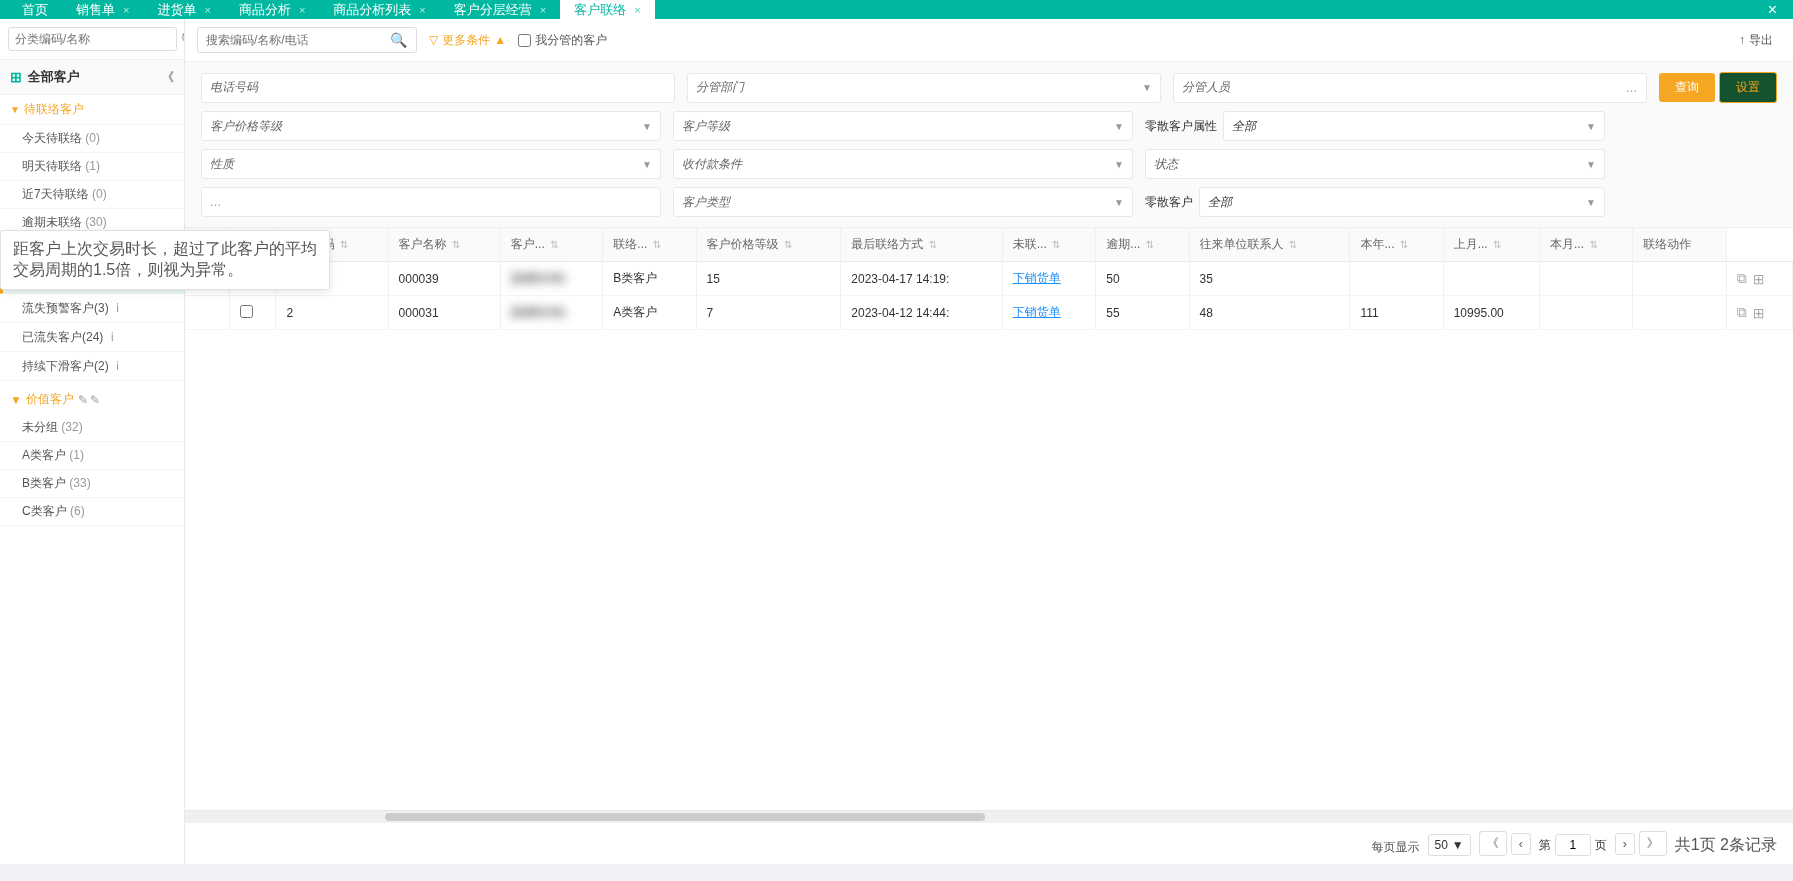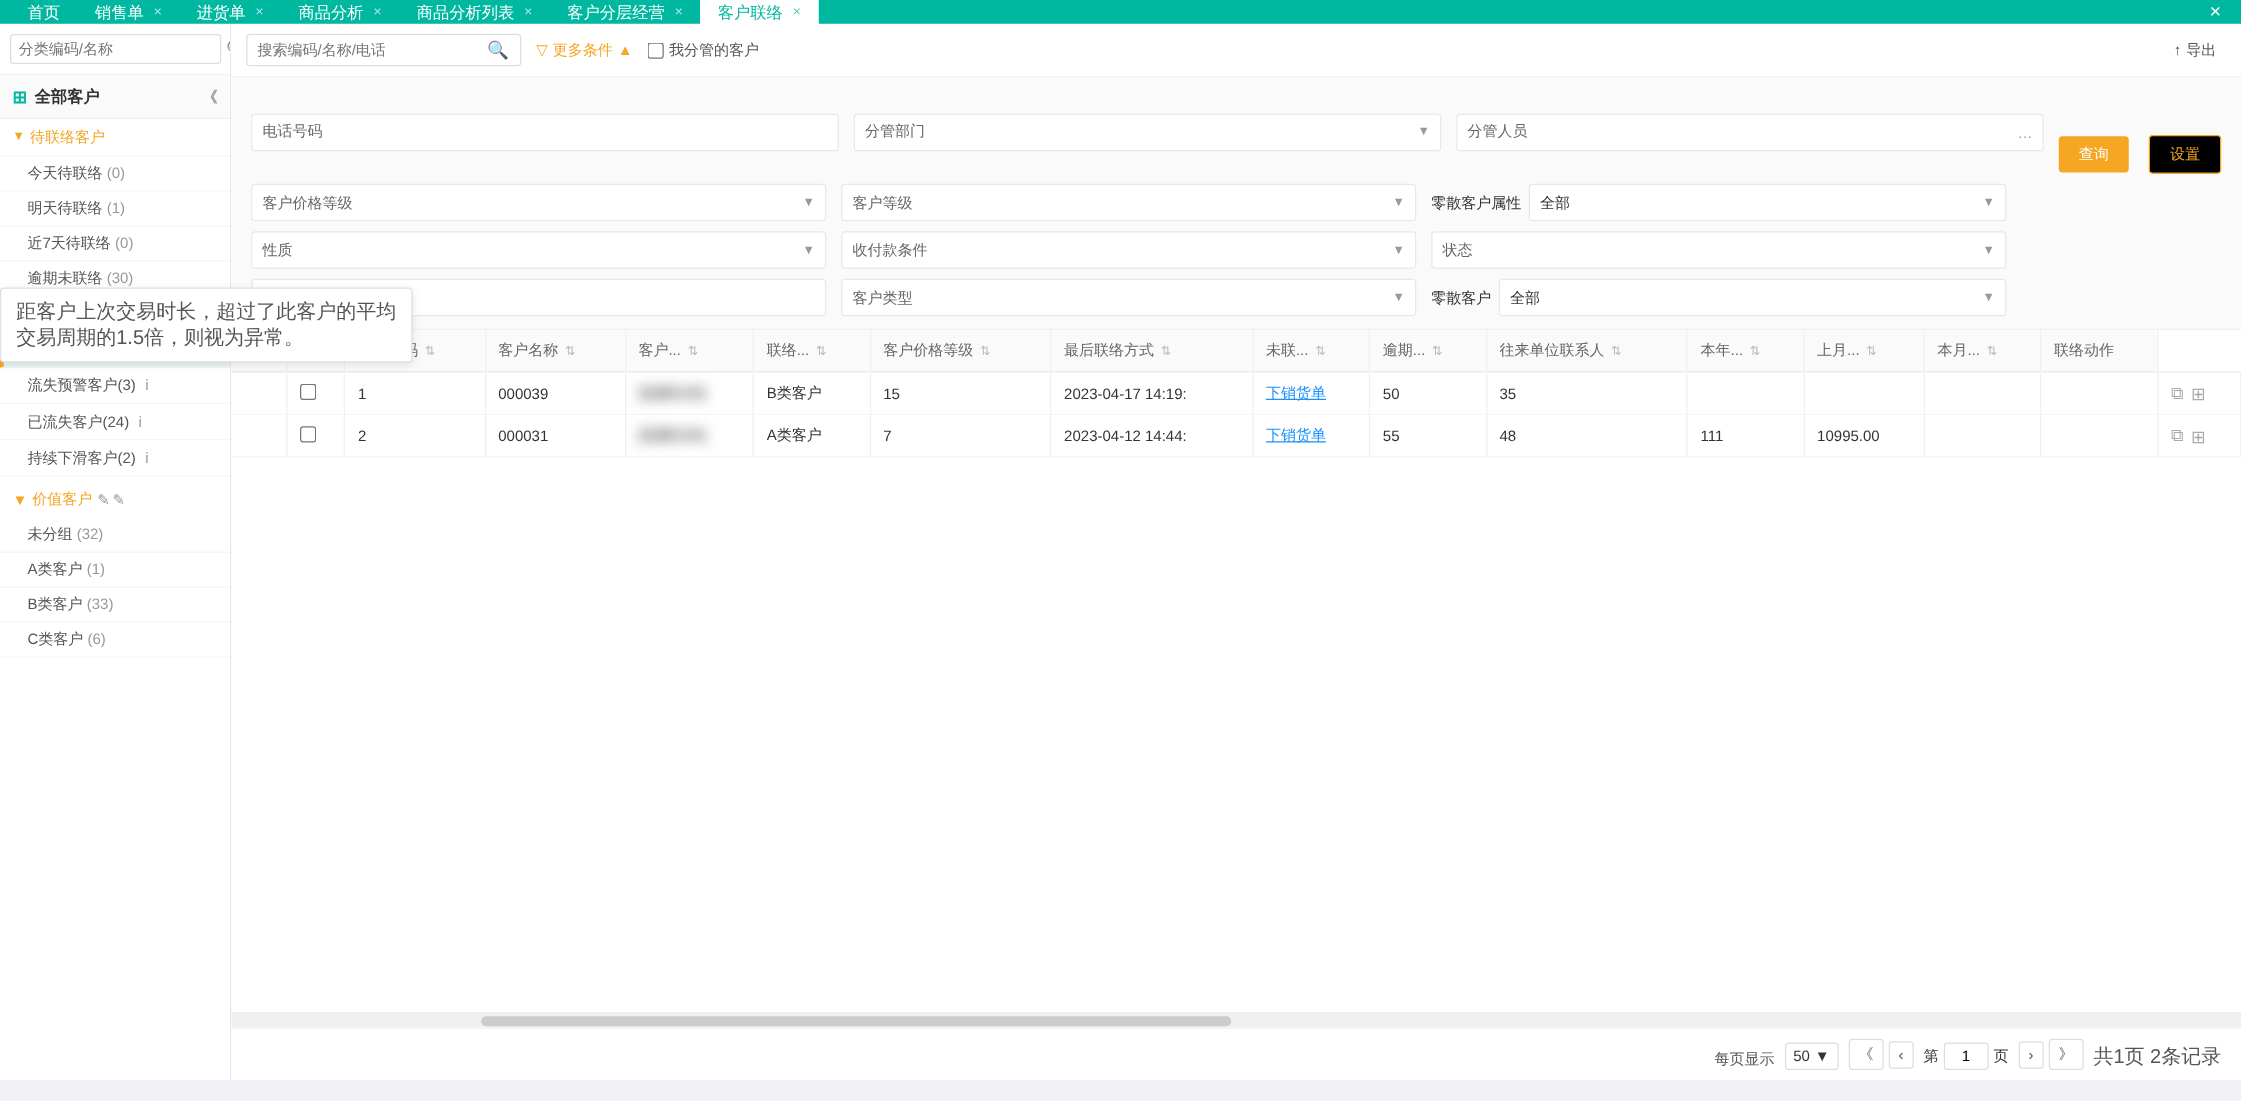--- a/index.html
+++ b/index.html
@@ -100,31 +100,31 @@
     .advanced-filter {
       padding: 10px 16px; background: #fafafa; border-bottom: 1px solid #f0f0f0;
     }
     .filter-row {
       display: grid; grid-template-columns: 1fr 1fr 1fr auto; gap: 12px; margin-bottom: 8px;
       align-items: center;
     }
     .filter-row:last-child { margin-bottom: 0; }
     .filter-cell {
       display: flex; align-items: center; border: 1px solid #e8e8e8; border-radius: 3px;
-      background: #fff; padding: 5px 8px; gap: 6px; min-height: 30px;
+      background: #fff; padding: 5px 8px; gap: 6px; min-height: 30px; font-style: italic;
     }
     .filter-cell label { color: #666; font-size: 12px; white-space: nowrap; margin-right: 4px; }
     .filter-cell .dropdown-arrow { color: #999; font-size: 10px; margin-left: auto; }
-    .filter-action-btns { display: flex; gap: 16px; align-items: center; margin-top: 36px; }
+    .filter-action-btns { display: flex; gap: 4px; align-items: center; }
     .btn-query {
       background: #f5a623; color: #fff; border: none; border-radius: 3px; padding: 6px 16px;
       cursor: pointer; font-size: 12px;
     }
     .btn-settings {
-      background: #000000; color: #f5a623; border: 1px solid #f5a623; border-radius: 3px;
+      background: #14532d; color: #f5a623; border: 1px solid #f5a623; border-radius: 3px;
       padding: 6px 16px; cursor: pointer; font-size: 12px;
     }
     .filter-cell-inline {
       display: flex; align-items: center; gap: 6px;
     }
 
     
     .table-wrapper { flex: 1; overflow: auto; }
     table {
       width: 100%; border-collapse: collapse; font-size: 12px;

